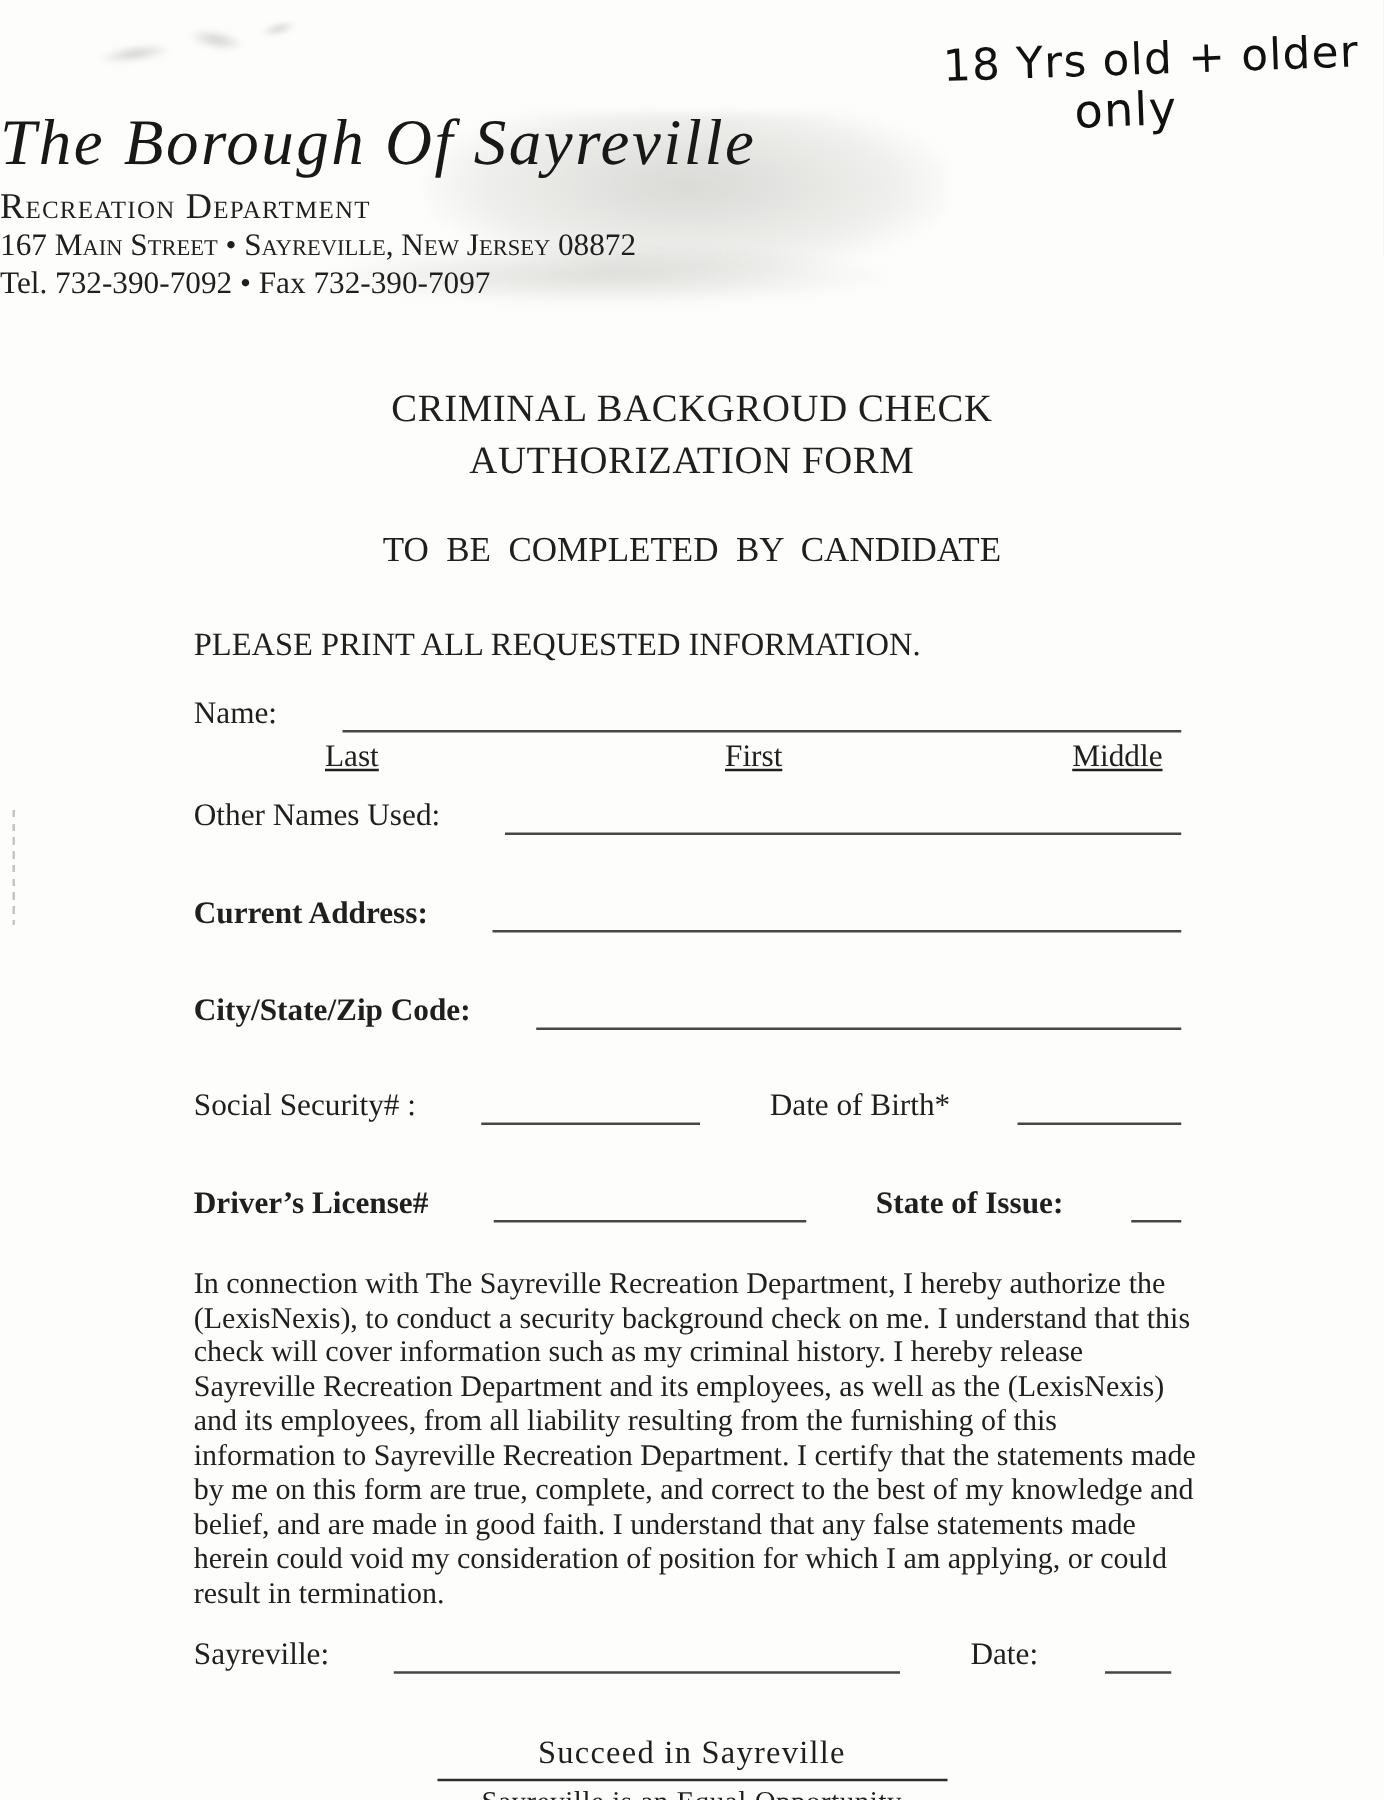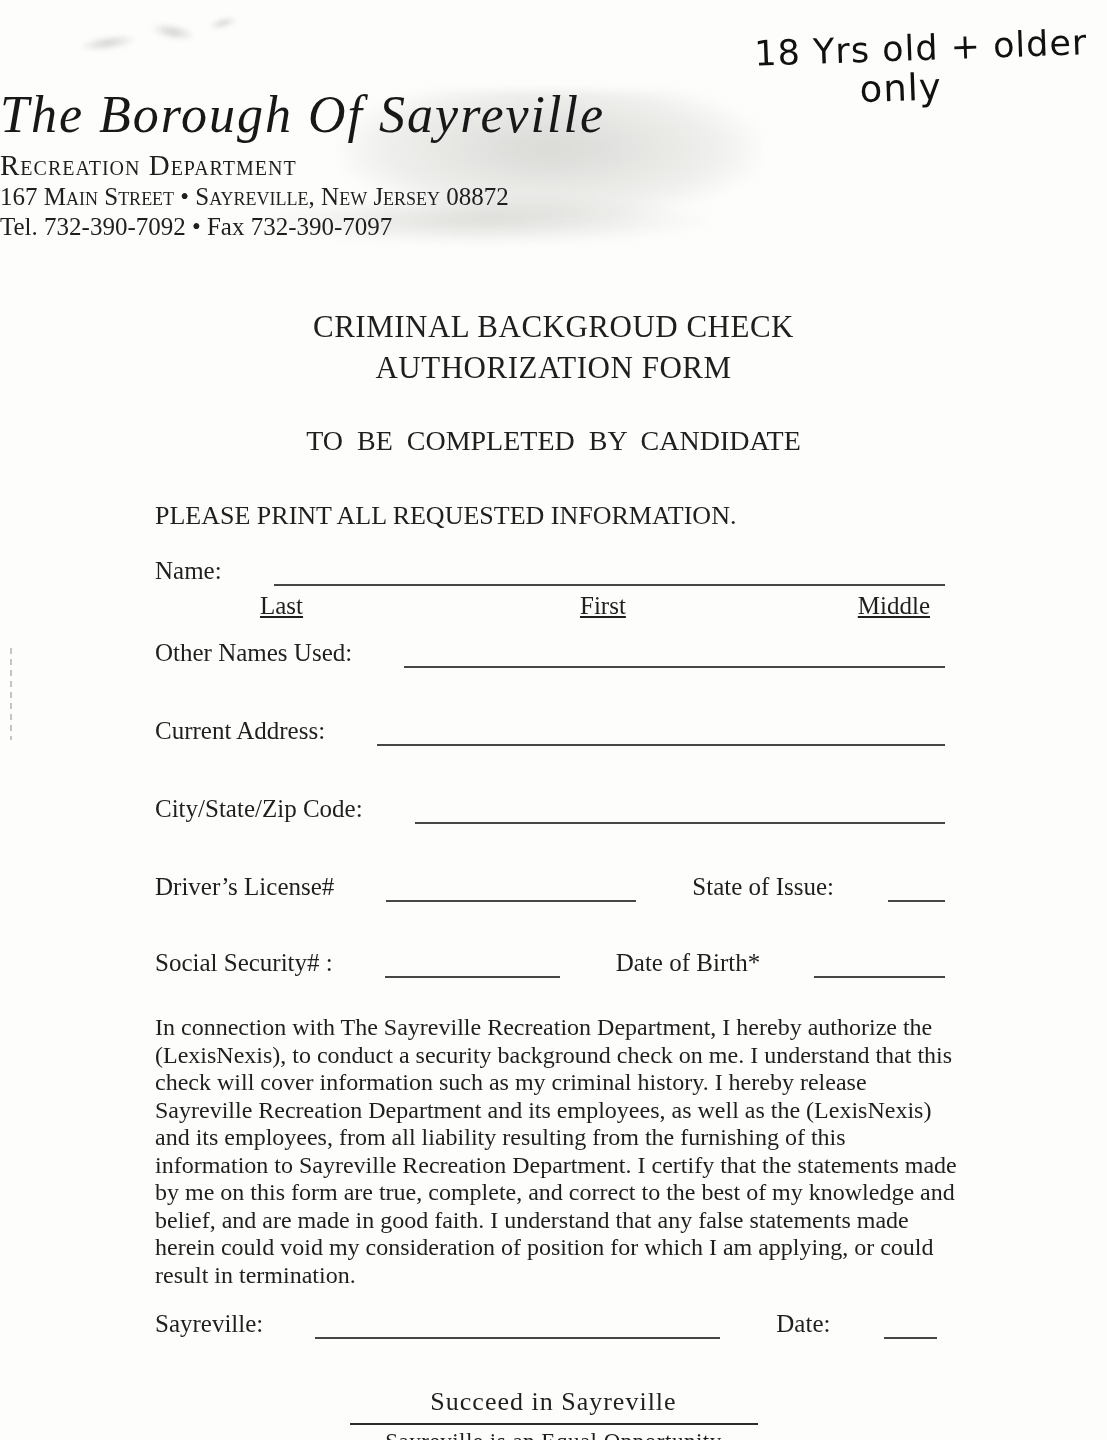--- a/index.html
+++ b/index.html
@@ -63,21 +63,21 @@
   .row .lbl { white-space:nowrap; padding-right:8px; }
   .line { border-bottom:2px solid #464646; height:30px; }
   .grow { flex:1; }
   .row-name { margin-top:24px; }
   .sublabels { position:relative; height:30px; font-size:25px; }
   .sublabels span { position:absolute; top:2px;text-decoration:underline; }
   .sub-last { left:105px; }
   .sub-first { left:425px; }
   .sub-middle { right:15px; }
   .row-other { margin-top:18px; }
-  .row-gap { margin-top:44px; }
+  .row-gap { margin-top:44px;font-weight:bold; }
   .row-ssn { margin-top:42px; }
   .w175 { width:175px; }
   .w250 { width:250px; }
   .w405 { width:405px; }
   .lbl2 { white-space:nowrap; padding:0 10px 0 12px; }
 
   .legal {
     margin:32px 150px 0 155px;
     font-size:24px; line-height:27.5px;
     text-align:left;
@@ -146,31 +146,31 @@
     <div class="row row-gap">
       <span class="lbl">Current Address:</span>
       <span class="line grow"></span>
     </div>
 
     <div class="row row-gap">
       <span class="lbl">City/State/Zip Code:</span>
       <span class="line grow"></span>
     </div>
 
+    <div class="row row-ssn">
+      <span class="lbl">Social Security# :</span>
+      <span class="line w175"></span>
+      <span class="lbl2">Date of Birth*</span>
+      <span class="line grow"></span>
+    </div>
+
     <div class="row row-gap">
       <span class="lbl">Driver’s License#</span>
       <span class="line w250"></span>
       <span class="lbl2">State of Issue:</span>
-      <span class="line grow"></span>
-    </div>
-
-    <div class="row row-ssn">
-      <span class="lbl">Social Security# :</span>
-      <span class="line w175"></span>
-      <span class="lbl2">Date of Birth*</span>
       <span class="line grow"></span>
     </div>
 
   </div>
 
   <div class="legal">In connection with The Sayreville Recreation Department, I hereby authorize the (LexisNexis), to conduct a security background check on me. I understand that this check will cover information such as my criminal history. I hereby release Sayreville Recreation Department and its employees, as well as the (LexisNexis) and its employees, from all liability resulting from the furnishing of this information to Sayreville Recreation Department. I certify that the statements made by me on this form are true, complete, and correct to the best of my knowledge and belief, and are made in good faith. I understand that any false statements made herein could void my consideration of position for which I am applying, or could result in termination.</div>
 
   <div class="row row-sig">
     <span class="lbl">Sayreville:</span>
     <span class="line w405"></span>

